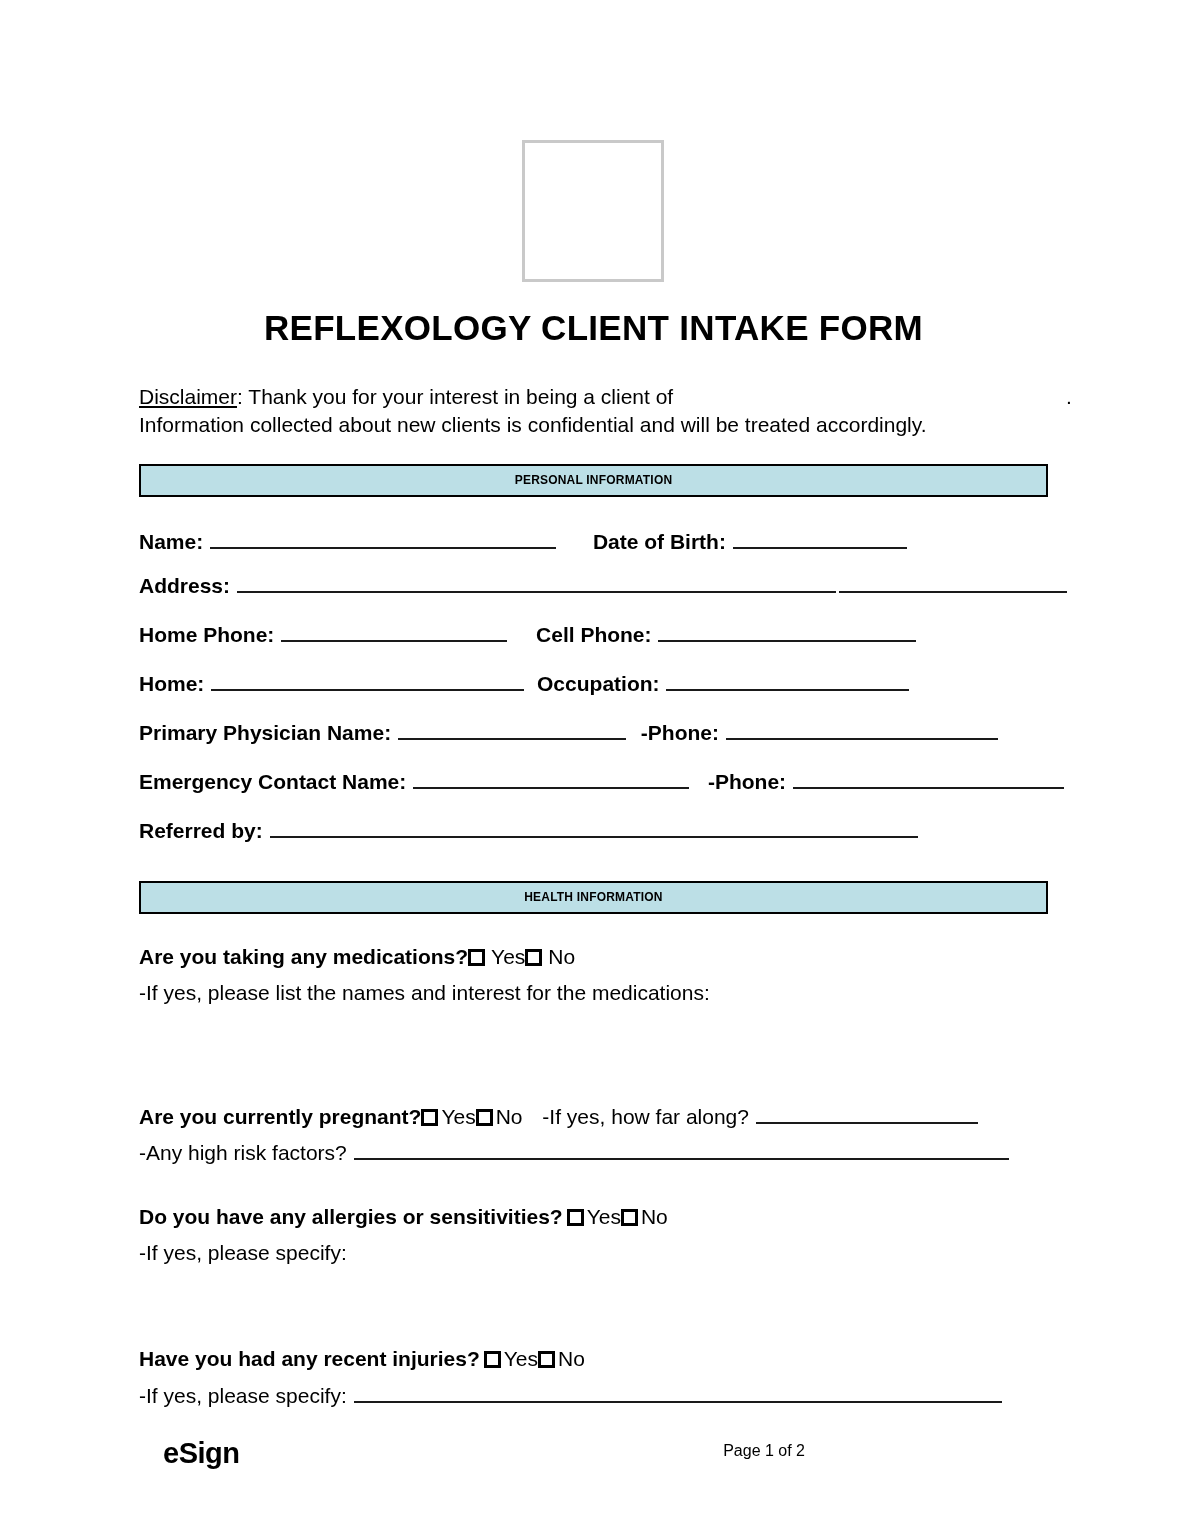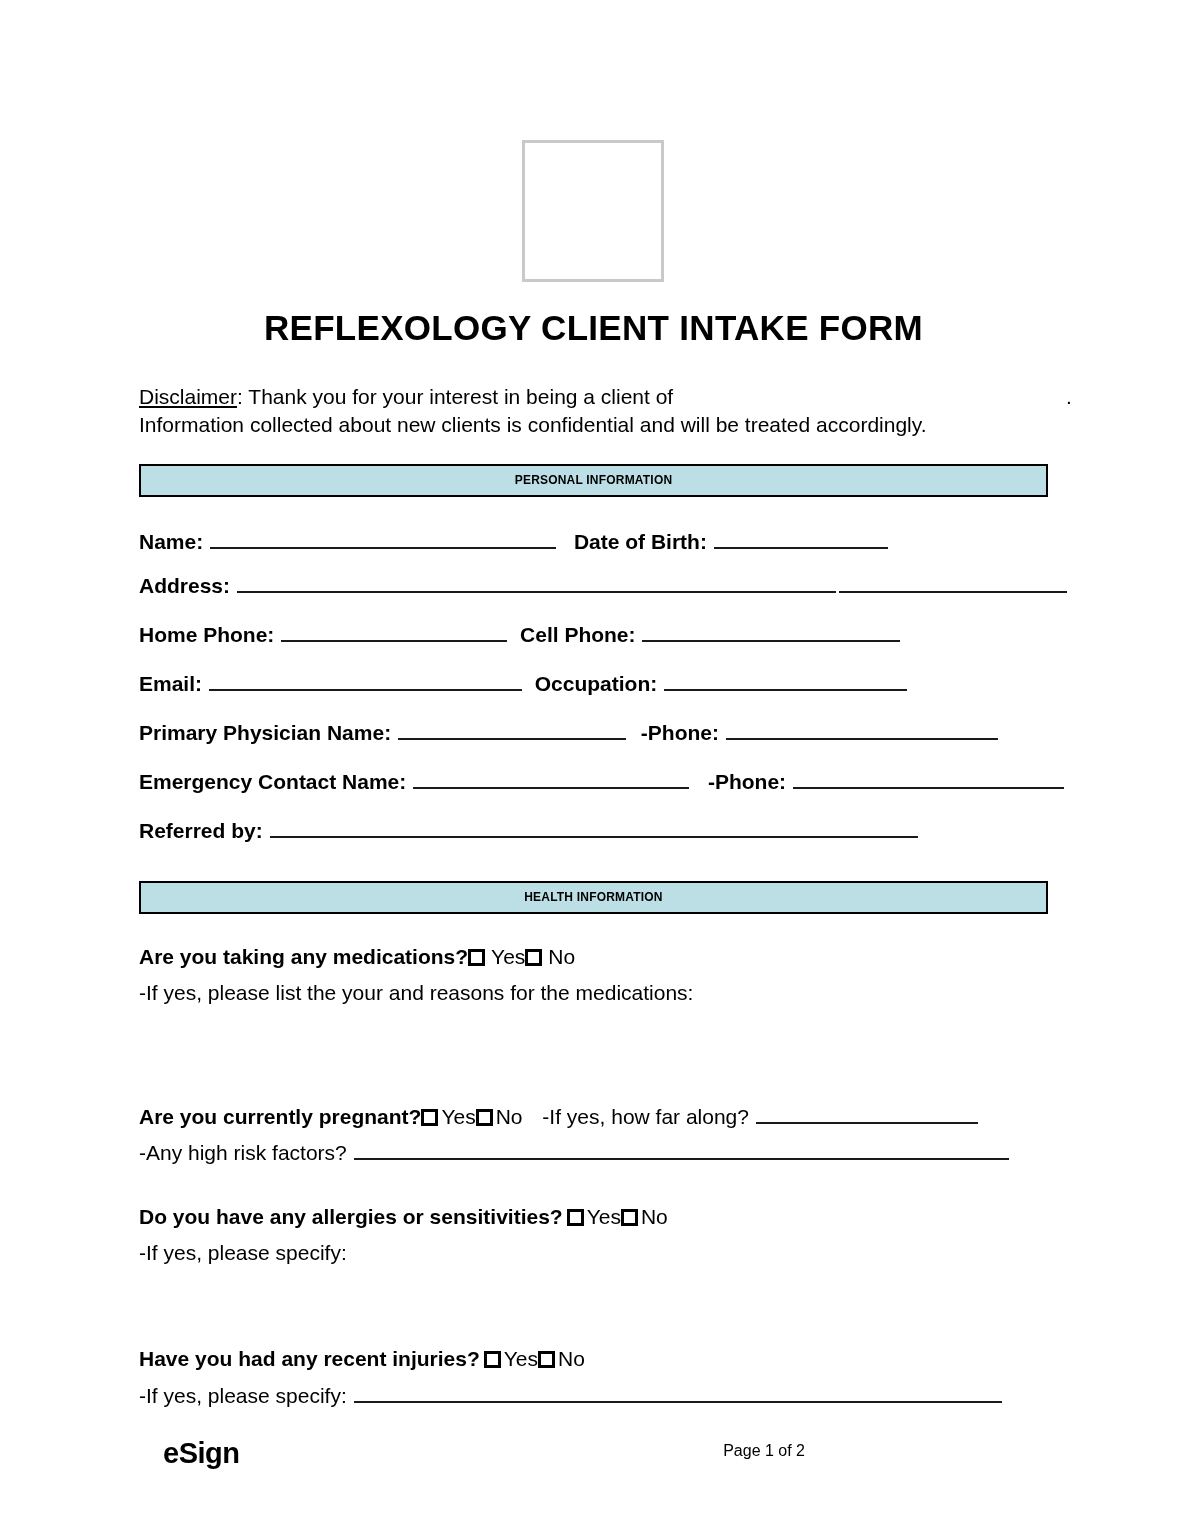--- a/index.html
+++ b/index.html
@@ -153,38 +153,38 @@
     <span class="label-u">Disclaimer</span><span>: Thank you for your interest in being a client of</span><br>
     <span>Information collected about new clients is confidential and will be treated accordingly.</span>
   </div>
   <div class="disc-period">.</div>
 
   <div class="band band-personal">PERSONAL INFORMATION</div>
 
   <div class="row" style="top:528px;">
     <span class="lbl">Name:</span>
     <span class="ul" style="width:346px;"></span>
-    <span class="lbl" style="margin-left:11px;">Date of Birth:</span>
+    <span class="lbl" style="margin-left:30px;">Date of Birth:</span>
     <span class="ul" style="width:174px;"></span>
   </div>
 
   <div class="row" style="top:572px;">
     <span class="lbl">Address:</span>
     <span class="ul" style="width:599px;"></span><span class="ul" style="width:228px;margin-left:2px;"></span>
   </div>
 
   <div class="row" style="top:621px;">
     <span class="lbl">Home Phone:</span>
     <span class="ul" style="width:226px;"></span>
-    <span class="lbl" style="margin-left:6px;">Cell Phone:</span>
+    <span class="lbl" style="margin-left:22px;">Cell Phone:</span>
     <span class="ul" style="width:258px;"></span>
   </div>
 
   <div class="row" style="top:670px;">
-    <span class="lbl">Email:</span>
+    <span class="lbl">Home:</span>
     <span class="ul" style="width:313px;"></span>
     <span class="lbl" style="margin-left:6px;">Occupation:</span>
     <span class="ul" style="width:243px;"></span>
   </div>
 
   <div class="row" style="top:719px;">
     <span class="lbl">Primary Physician Name:</span>
     <span class="ul" style="width:228px;"></span>
     <span class="lbl" style="margin-left:8px;">-Phone:</span>
     <span class="ul" style="width:272px;"></span>
@@ -201,21 +201,21 @@
     <span class="lbl">Referred by:</span>
     <span class="ul" style="width:648px;"></span>
   </div>
 
   <div class="band band-health">HEALTH INFORMATION</div>
 
   <div class="row" style="top:944px;">
     <span class="lbl">Are you taking any medications?</span><span class="cb"></span><span class="cbtext" style="margin-left:6px;">Yes</span><span class="cb"></span><span class="cbtext" style="margin-left:6px;">No</span>
   </div>
   <div class="row" style="top:980px;">
-    <span class="lbl-reg">-If yes, please list the your and reasons for the medications:</span>
+    <span class="lbl-reg">-If yes, please list the names and interest for the medications:</span>
   </div>
 
   <div class="row" style="top:1103px;">
     <span class="lbl">Are you currently pregnant?</span><span class="cb"></span><span class="cbtext" style="margin-left:3px;">Yes</span><span class="cb"></span><span class="cbtext" style="margin-left:3px;">No</span>
     <span class="lbl-reg" style="margin-left:14px;">-If yes, how far along?</span>
     <span class="ul" style="width:222px;"></span>
   </div>
   <div class="row" style="top:1139px;">
     <span class="lbl-reg">-Any high risk factors?</span>
     <span class="ul" style="width:655px;"></span>

